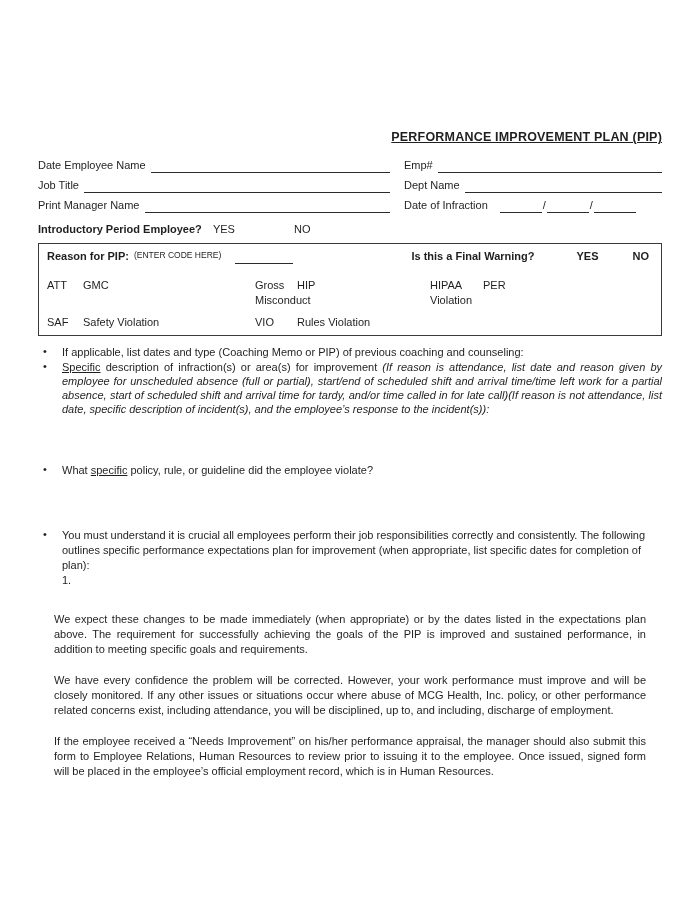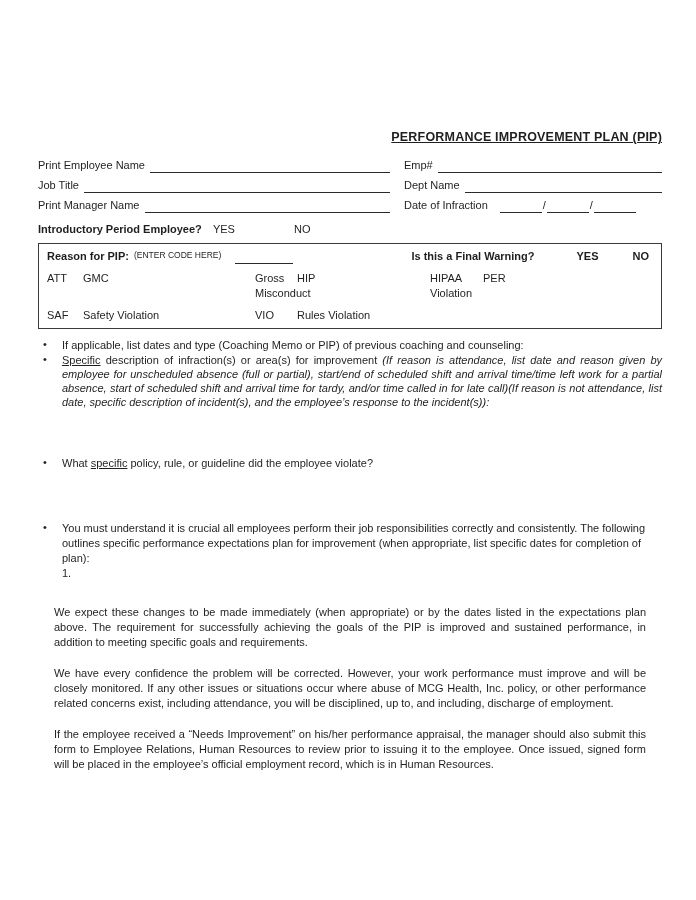--- a/index.html
+++ b/index.html
@@ -88,21 +88,21 @@
     display: flex;
     align-items: flex-end;
     font-weight: bold;
     padding-right: 4px;
   }
   .rb-header .fw-yes { margin-left: 42px; }
   .rb-header .fw-no { margin-left: 34px; }
   .rb-codes {
     display: grid;
     grid-template-columns: 36px 172px 42px 133px 53px 1fr;
-    margin-top: 7px;
+    margin-top: 14px;
     row-gap: 7px;
   }
   
   .bullet {
     position: relative;
     padding-left: 24px;
   }
   .bullet .dot {
     position: absolute;
     left: 5px;
@@ -123,21 +123,21 @@
 </style>
 </head>
 <body>
 
 <div class="page">
 
   <h1 class="doc-title">PERFORMANCE IMPROVEMENT PLAN (PIP)</h1>
 
   <div class="fields">
     <div class="frow left">
-      <span class="lbl">Print Employee Name</span>
+      <span class="lbl">Date Employee Name</span>
       <span class="blank"></span>
     </div>
     <div class="frow right">
       <span class="lbl">Emp#</span>
       <span class="blank"></span>
     </div>
 
     <div class="frow left">
       <span class="lbl">Job Title</span>
       <span class="blank"></span>

